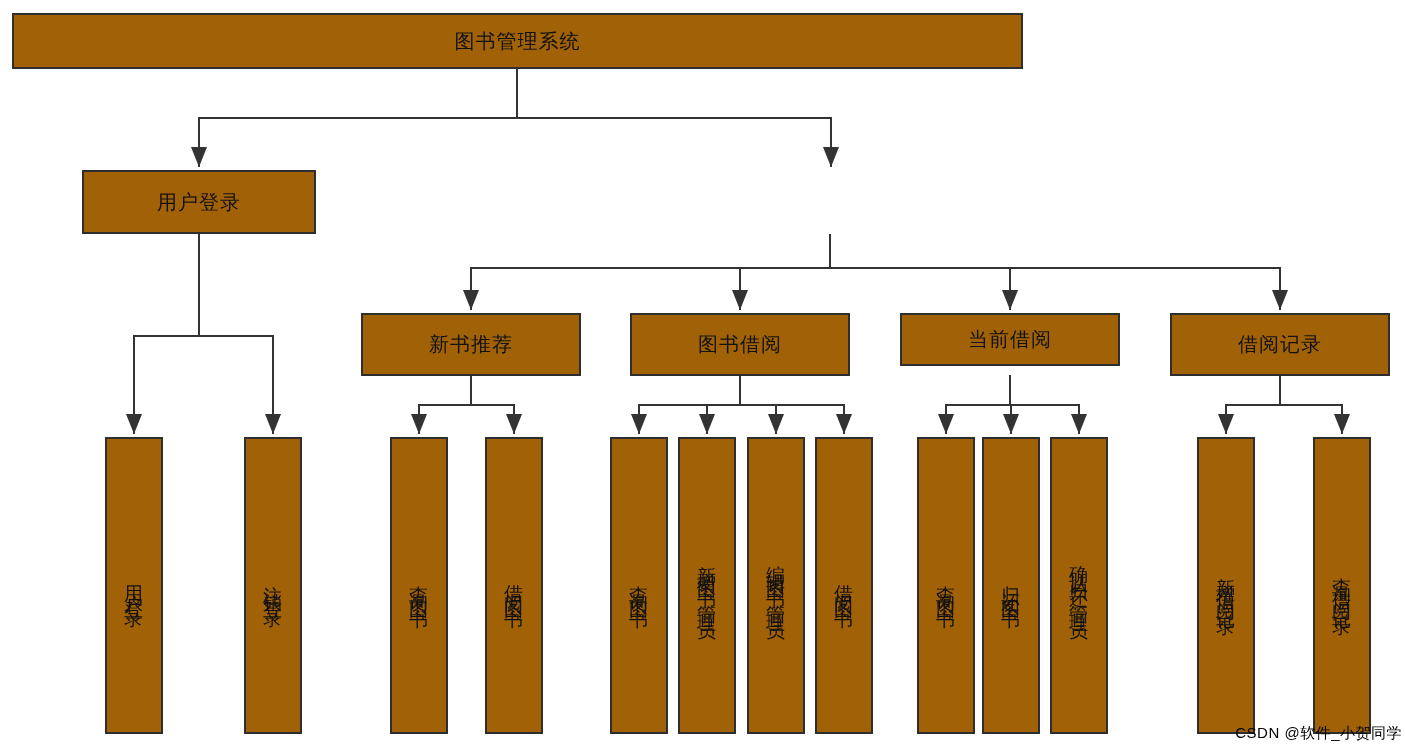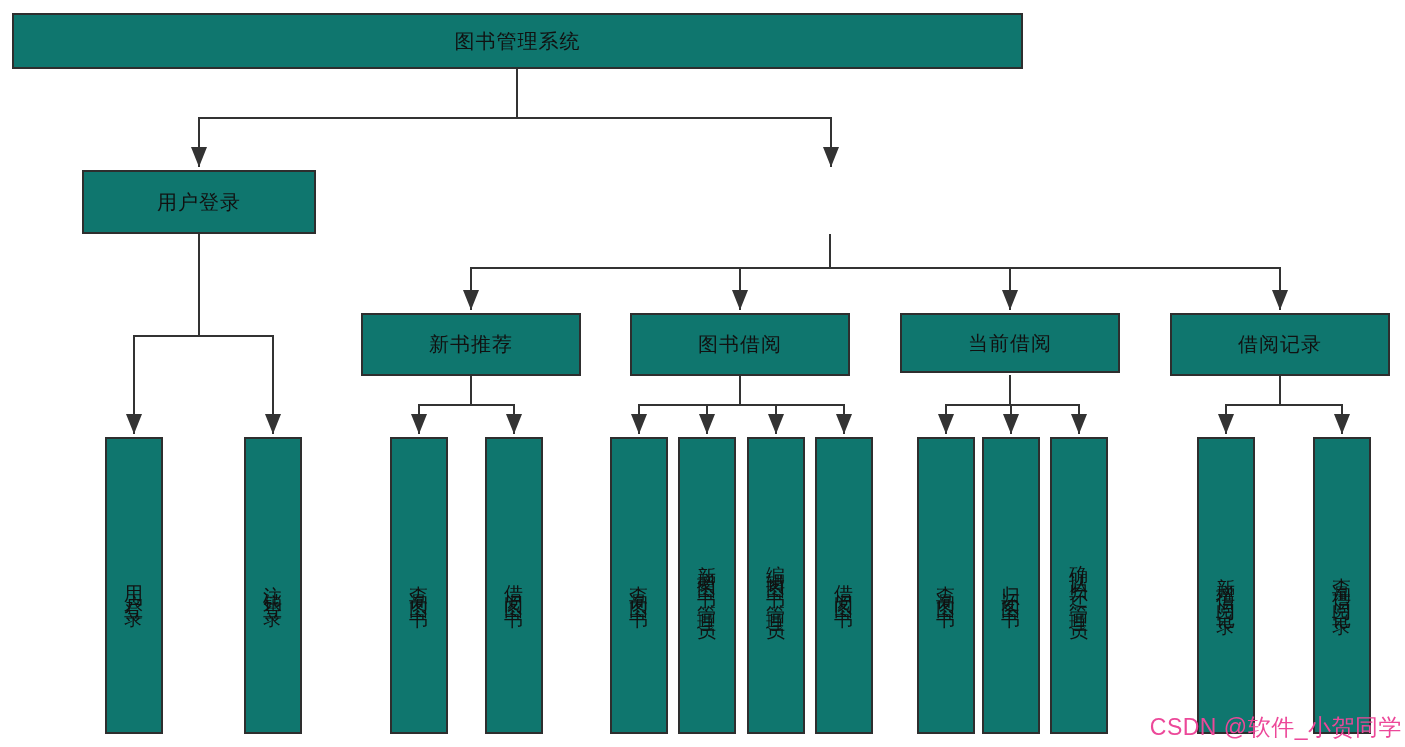--- a/index.html
+++ b/index.html
@@ -18,21 +18,21 @@
   .connectors {
     position: absolute;
     left: 0;
     top: 0;
     width: 1405px;
     height: 747px;
   }
   .node {
     position: absolute;
     box-sizing: border-box;
-    background: #0f766e;
+    background: #a16207;
     border: 2px solid #2e2e2e;
     color: #111111;
     display: flex;
     align-items: center;
     justify-content: center;
     text-align: center;
   }
   .hbox {
     font-size: 20px;
     letter-spacing: 1px;
@@ -44,22 +44,22 @@
     letter-spacing: 8px;
     line-height: 1;
     width: 58px;
     top: 437px;
     height: 297px;
   }
   .watermark {
     position: absolute;
     right: 3px;
     bottom: 4px;
-    font-size: 23px;
-    color: #ec4899;
+    font-size: 15px;
+    color: #000000;
     letter-spacing: 0.5px;
     white-space: nowrap;
     z-index: 5;
   }
 </style>
 </head>
 <body>
 
 <div class="stage">
 
@@ -107,21 +107,21 @@
       <path d="M1342,405 V434"></path>
     </g>
   </svg>
 
   <div class="node hbox" style="left:12px; top:13px; width:1011px; height:56px;">图书管理系统</div>
 
   <div class="node hbox" style="left:82px; top:170px; width:234px; height:64px;">用户登录</div>
 
   <div class="node hbox" style="left:361px; top:313px; width:220px; height:63px;">新书推荐</div>
   <div class="node hbox" style="left:630px; top:313px; width:220px; height:63px;">图书借阅</div>
-  <div class="node hbox" style="left:900px; top:313px; width:220px; height:60px;">当前借阅</div>
+  <div class="node hbox" style="left:900px; top:313px; width:220px; height:53px;">当前借阅</div>
   <div class="node hbox" style="left:1170px; top:313px; width:220px; height:63px;">借阅记录</div>
 
   <div class="node vbox" style="left:105px;">用户登录</div>
   <div class="node vbox" style="left:244px;">注销登录</div>
 
   <div class="node vbox" style="left:390px;">查询图书</div>
   <div class="node vbox" style="left:485px;">借阅图书</div>
 
   <div class="node vbox" style="left:610px;">查询图书</div>
   <div class="node vbox" style="left:678px;">新增图书（管理员）</div>

